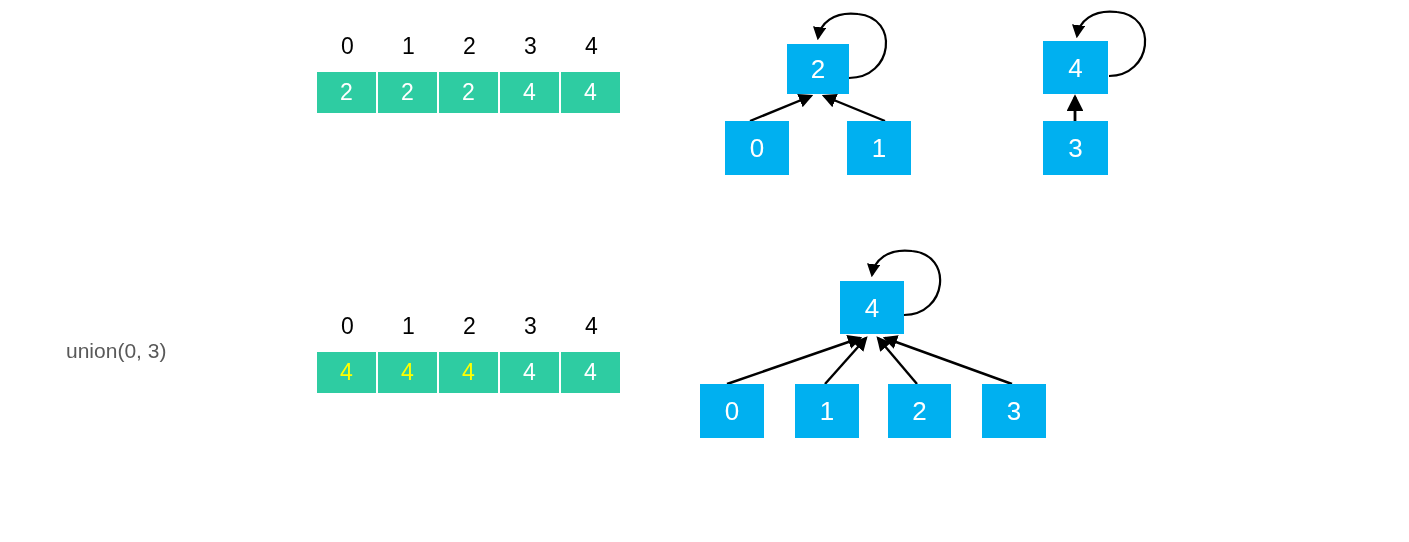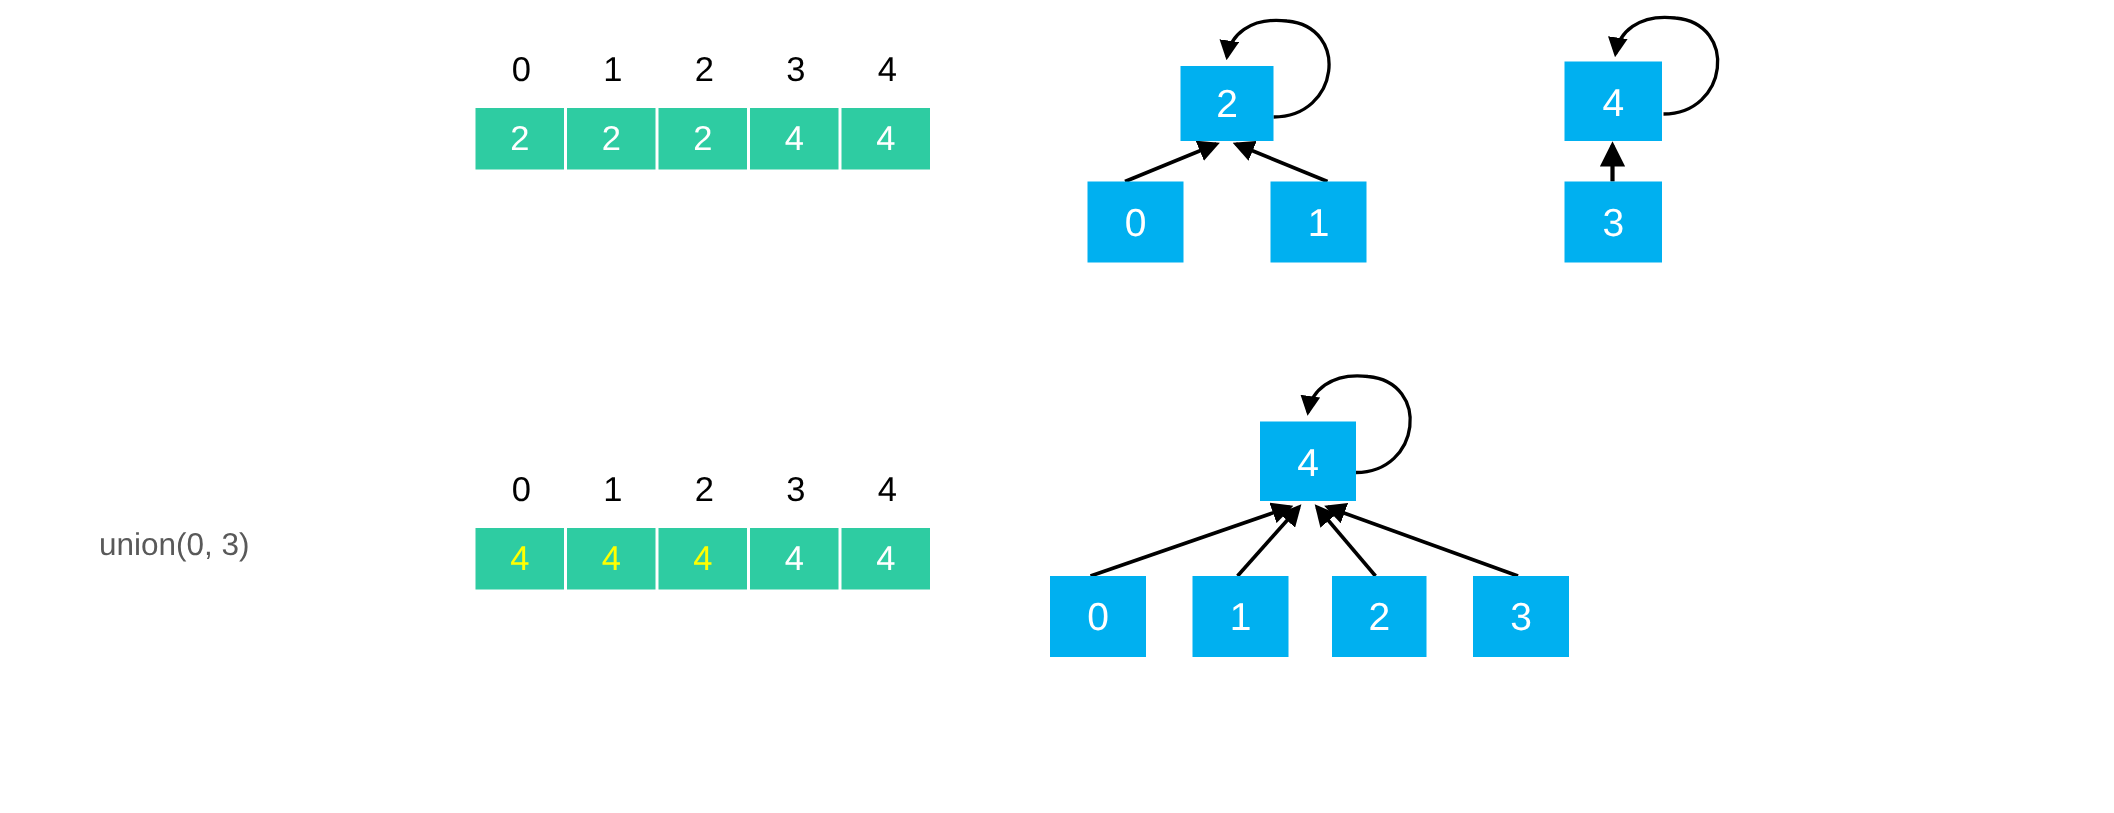--- a/index.html
+++ b/index.html
@@ -24,21 +24,20 @@
   }
 
   
   .op-label {
     position: absolute;
     color: #595959;
     font-size: 21px;
     line-height: 1;
     white-space: nowrap;
     font-family: "Liberation Sans", sans-serif;
-    margin-top: 13px;
   }
 
   
   .array-block {
     position: absolute;
   }
   .array-indices {
     position: absolute;
     left: 0;
     top: 0;

